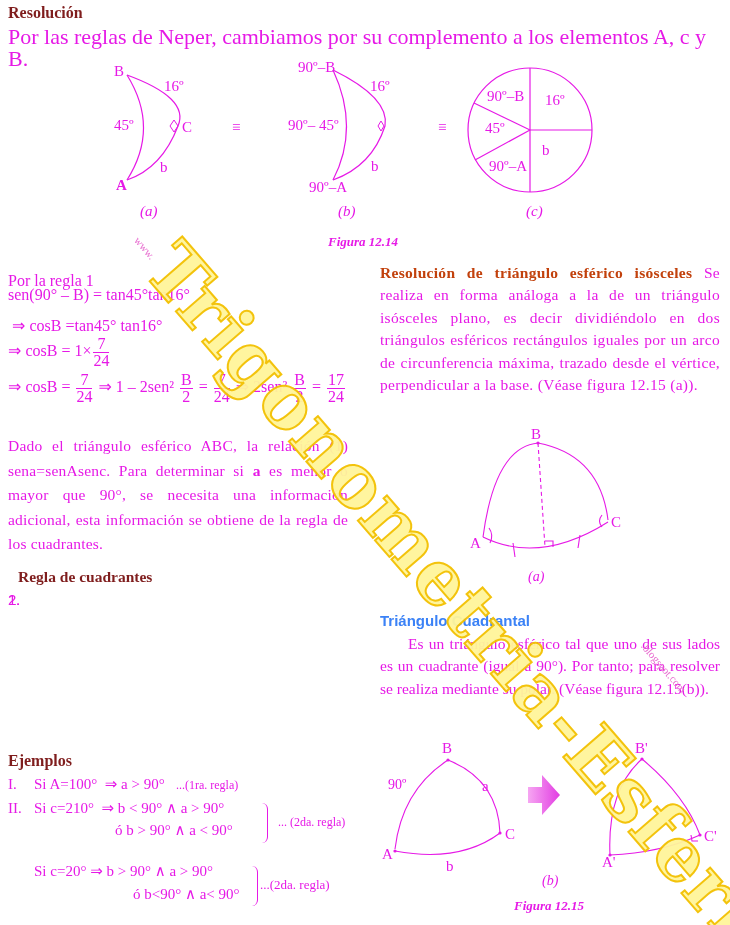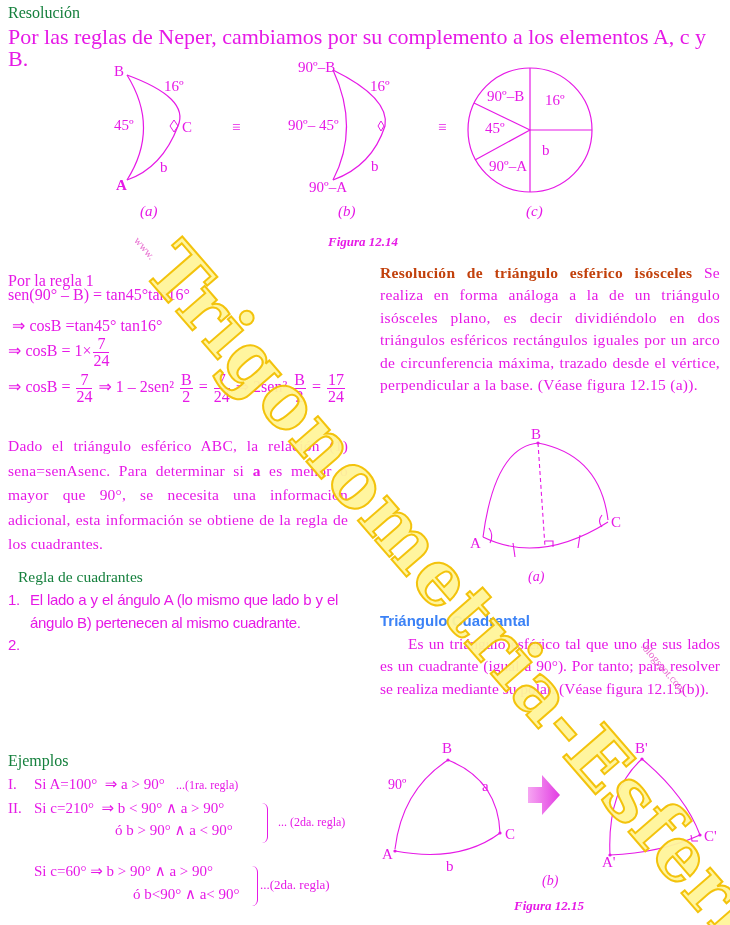--- a/index.html
+++ b/index.html
@@ -1,19 +1,19 @@
 <!DOCTYPE html>
 <html><head>
 <meta charset="utf-8">
 <style>
   html, body { margin:0; padding:0; background:#ffffff; }
   body { width:730px; height:925px; position:relative; overflow:hidden;
          font-family:"Liberation Serif", "DejaVu Serif", serif; color:#e619e6; }
   .abs { position:absolute; }
-  .sec-title { font-family:"Liberation Serif", serif; font-weight:normal; font-size:16px; color:#15803d; }
+  .sec-title { font-family:"Liberation Serif", serif; font-weight:bold; font-size:16px; color:#7f1d1d; }
   .txt { font-size:16px; line-height:22.4px; color:#e619e6; }
   .just { text-align:justify; text-align-last:left; }
   .fig-cap { font-family:"Liberation Serif", serif; font-style:italic; font-weight:bold; font-size:13px; color:#e61ae6; }
   .sans-title { font-family:"Liberation Sans", "DejaVu Sans", sans-serif; font-weight:bold; font-size:15px; color:#3b82f6; }
   .math { font-family:"Liberation Serif", serif; font-size:16px; color:#e619e6; white-space:nowrap; }
   .frac { display:inline-block; vertical-align:middle; text-align:center; line-height:16px; margin:0 2px; }
   .frac .num { display:block; border-bottom:1px solid #e619e6; padding:0 1px; }
   .frac .den { display:block; }
   svg text { font-family:"Liberation Serif", serif; fill:#e619e6; }
   .list-item { position:relative; padding-left:22px; }
@@ -96,40 +96,39 @@
 </div>
 
 <div class="abs txt just" style="left:8px; top:434px; width:340px; font-size:15.5px; line-height:24.5px; letter-spacing:0.2px;">
   <span>Dado el triángulo esférico ABC, la relación (1) sena=senAsenc.  Para determinar si </span><b>a</b><span> es menor o mayor que 90°, se necesita una información adicional, esta información se obtiene de la regla de los cuadrantes.</span>
 </div>
 
 <div class="abs sec-title" style="left:18px; top:568px; font-size:15.5px;">Regla de cuadrantes</div>
 <div class="abs" style="left:8px; top:589px; width:330px; font-family:'Liberation Sans', sans-serif; font-size:15px; line-height:22.5px; color:#e619e6; letter-spacing:-0.3px;">
   <div class="list-item just">
     <span class="n">1.</span>
-    <span>El lado a y el ángulo A (lo mismo que lado b y el ángulo B) pertenecen al mismo cuadrante.</span>
   </div>
   <div class="list-item just">
     <span class="n">2.</span>
   </div>
 </div>
 
 <div class="abs sec-title" style="left:8px; top:752px;">Ejemplos</div>
 <div class="abs math" style="left:8px; top:775px; font-size:15px;">
   <span style="display:inline-block; width:26px;">I.</span><span>Si  A=100°</span>&nbsp;&nbsp;<span>⇒ a &gt; 90°</span>&nbsp;&nbsp;&nbsp;<span style="font-size:12px;">...(1ra. regla)</span>
 </div>
 <div class="abs math" style="left:8px; top:799px; font-size:15px;">
   <span style="display:inline-block; width:26px;">II.</span><span>Si  c=210°</span>&nbsp;&nbsp;<span>⇒ b &lt; 90°  ∧ a &gt; 90°</span>
 </div>
 <div class="abs math" style="left:115px; top:821px; font-size:15px;">ó  b &gt; 90° ∧ a &lt; 90°</div>
 <div class="abs" style="left:262px; top:803px; width:5px; height:40px; border-right:1px solid #e619e6; border-radius:0 6px 6px 0;"></div>
 <div class="abs math" style="left:278px; top:815px; font-size:12px;">... (2da. regla)</div>
 
 <div class="abs math" style="left:34px; top:862px; font-size:15px;">
-  <span>Si  c=60°</span>&nbsp;<span>⇒ b &gt; 90°  ∧ a &gt; 90°</span>
+  <span>Si  c=20°</span>&nbsp;<span>⇒ b &gt; 90°  ∧ a &gt; 90°</span>
 </div>
 <div class="abs math" style="left:112px; top:885px; font-size:15px;margin-left:21px;">ó b&lt;90° ∧ a&lt; 90°</div>
 <div class="abs" style="left:252px; top:866px; width:5px; height:40px; border-right:1px solid #e619e6; border-radius:0 6px 6px 0;"></div>
 <div class="abs math" style="left:260px; top:877px; font-size:13px;">...(2da. regla)</div>
 
 <div class="abs txt just" style="left:380px; top:262px; width:340px; font-size:15.5px; line-height:22.4px; letter-spacing:0.3px;">
   <b style="color:#c2410c;">Resolución de triángulo esférico isósceles</b><span> Se realiza en forma análoga a la de un triángulo isósceles plano, es decir dividiéndolo en dos triángulos esféricos rectángulos iguales por un arco de circunferencia máxima, trazado desde el vértice, perpendicular a la base. (Véase figura 12.15 (a)).</span>
 </div>
 
 <div class="abs" style="left:460px; top:425px; width:200px; height:160px;">

